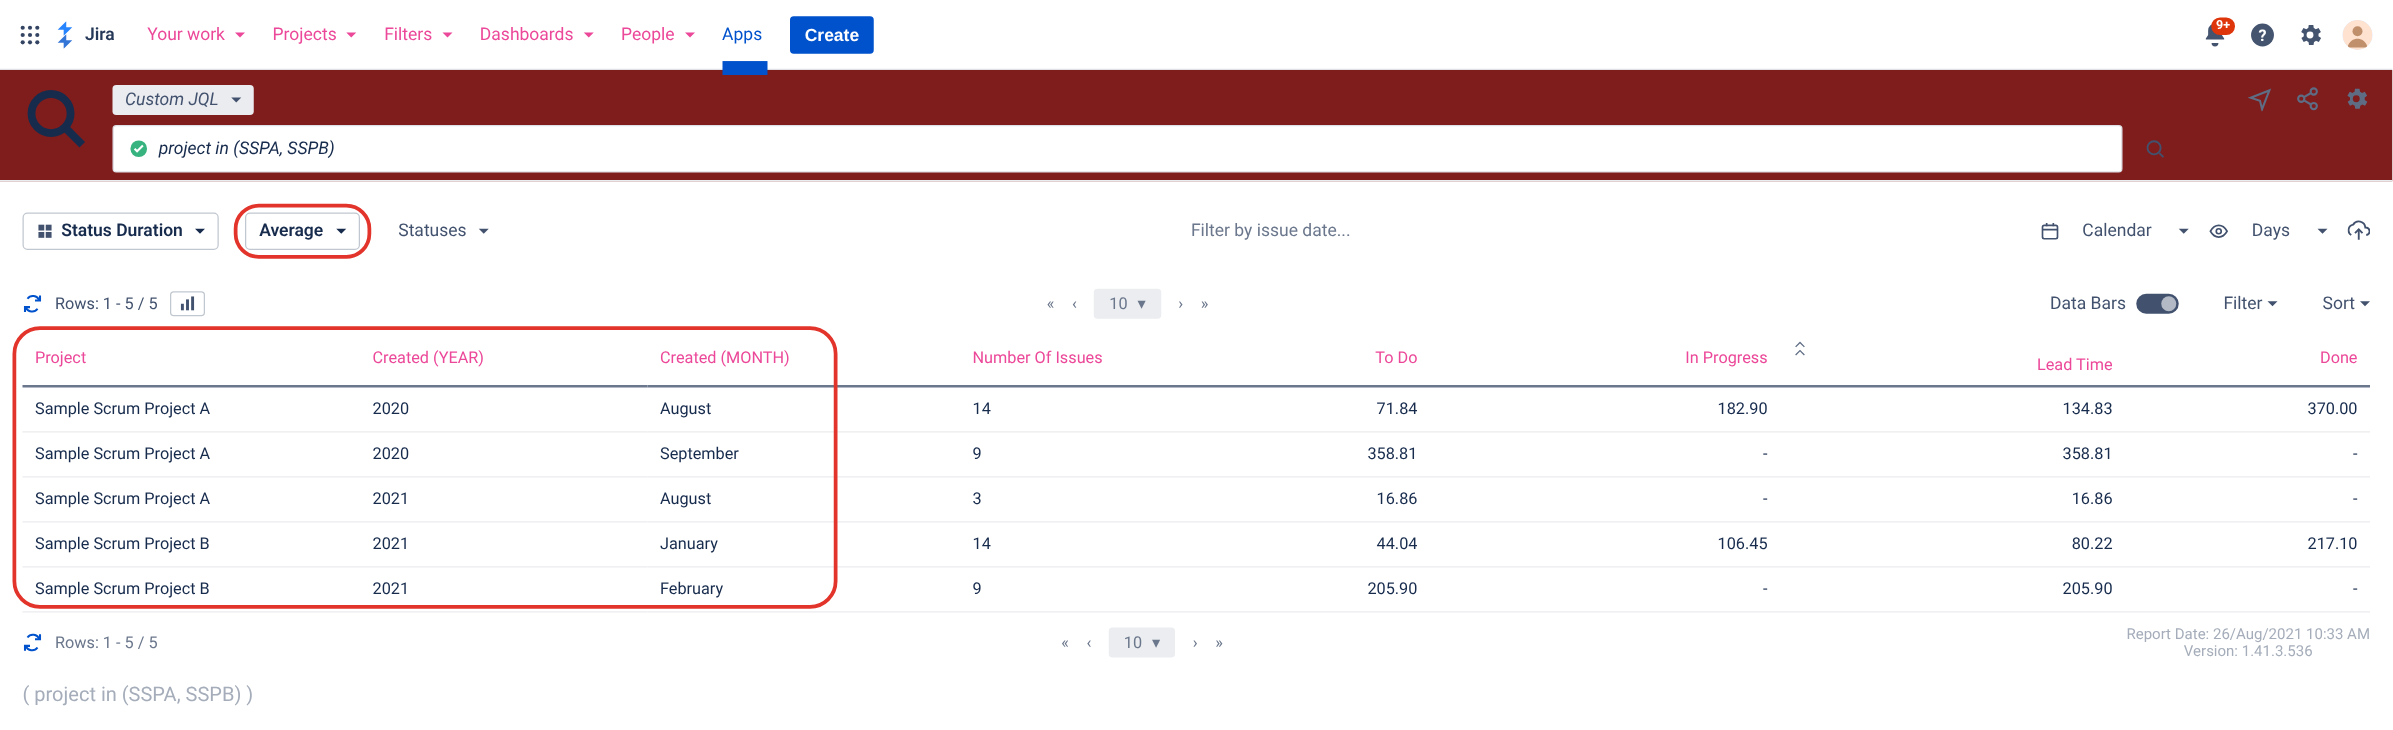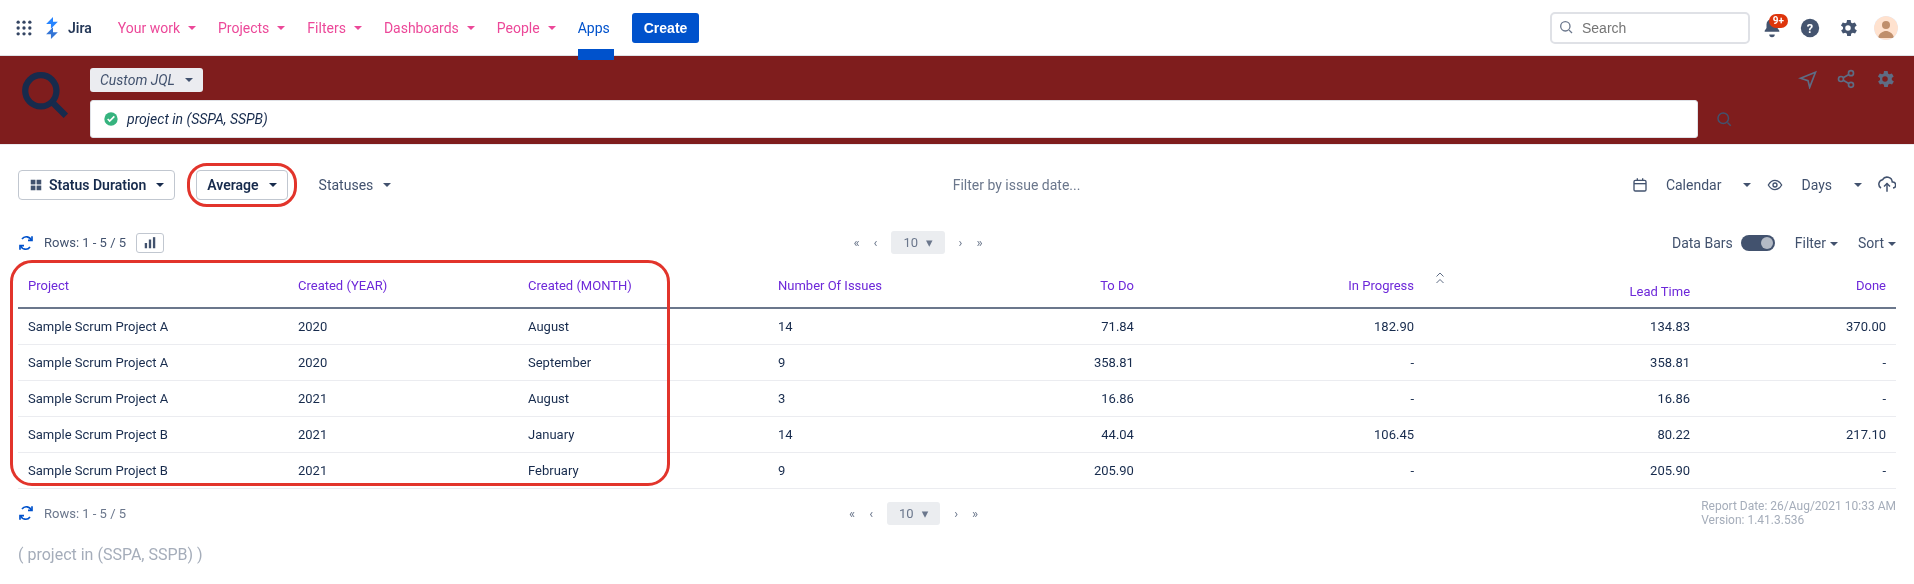--- a/index.html
+++ b/index.html
@@ -83,46 +83,46 @@
   
   .rows-meta {
     display:flex; align-items:center; padding:10px 18px; gap:10px; font-size:13px; color:#42526E;
   }
   .refresh-ic { color:#0052CC; cursor:pointer; }
   .chart-chip {
     border:1px solid #C1C7D0; border-radius:3px; padding:2px 6px; color:#42526E; cursor:pointer;
   }
   .pager { flex:1; display:flex; align-items:center; justify-content:center; gap:14px; color:#6B778C; }
   .page-size { background:#EBEDF0; padding:4px 12px; border-radius:3px; display:flex; align-items:center; gap:8px; }
-  .right-controls { display:flex; align-items:center; gap:20px; font-size:14px; color:#42526E; }
+  .right-controls { display:flex; align-items:center; gap:36px; font-size:14px; color:#42526E; }
   .toggle {
     width:34px; height:16px; background:#A5ADBA; border-radius:10px; position:relative; cursor:pointer;
   }
   .toggle .knob { position:absolute; width:12px; height:12px; border-radius:50%; background:#fff; top:2px; left:2px; }
   .toggle.on { background:#42526E; }
   .toggle.on .knob { left:auto; right:2px; background:#B3BAC5; }
 
   
   .table-wrap { padding: 0 18px; position:relative; }
   table { width:100%; border-collapse: collapse; font-size:13px; color:#172B4D; }
   thead th {
-    text-align:left; font-weight:400; color:#6d28d9; border-bottom:2px solid #6B778C;
+    text-align:left; font-weight:400; color:#ec4899; border-bottom:2px solid #6B778C;
     padding: 8px 10px; background:#fff;
   }
   thead th.num, tbody td.num { text-align:right; }
   tbody td { padding: 10px 10px; border-bottom:1px solid #EBECF0; }
   .red-box {
     position:absolute; border:3px solid #E2342B; border-radius:22px;
     pointer-events:none;
   }
   .lead-ic { color:#5E6C84; margin-right:4px; }
 
   .footer { padding:10px 18px 18px; color:#6B778C; font-size:13px; display:flex; align-items:center; gap:10px; }
   .footer .pager { flex:1; }
-  .footer .report-info { text-align:left; color:#A5ADBA; font-size:12px; flex:0 0 auto; }
+  .footer .report-info { text-align:center; color:#A5ADBA; font-size:12px; flex:0 0 auto; }
   .query-echo { padding: 0 18px 16px; color:#A5ADBA; font-size:16px; }
 
   .chev::after { content:""; display:inline-block; border:4px solid transparent; border-top-color:currentColor; margin-left:4px; transform:translateY(2px); }
   svg { display:block; }
 </style>
 </head>
 <body>
 
 <div class="topbar">
   <div class="app-switcher">
@@ -162,29 +162,20 @@
       <span>People</span>
     </div>
   <div class="nav-item chev active active-underline">
       <span>Apps</span>
     </div>
 
   <button class="create-btn">Create</button>
 
   <div class="topbar-spacer"></div>
 
-  <div class="search-wrap">
-    <span class="s-icon">
-      <svg width="16" height="16" viewBox="0 0 24 24" fill="none" stroke="currentColor" stroke-width="2">
-          <circle cx="11" cy="11" r="7"></circle>
-          <line x1="21" y1="21" x2="16.65" y2="16.65"></line>
-        </svg>
-    </span>
-    <input class="search-input" placeholder="Search" style="">
-  </div>
 
   <div class="top-icon">
     <svg width="22" height="22" viewBox="0 0 24 24" fill="#44546F">
         <path d="M12 2a6 6 0 0 0-6 6v4l-2 3v1h16v-1l-2-3V8a6 6 0 0 0-6-6zm0 20a3 3 0 0 0 3-3H9a3 3 0 0 0 3 3z"></path>
       </svg>
     <span class="badge">9+</span>
   </div>
   <div class="top-icon">
     <svg width="22" height="22" viewBox="0 0 24 24" fill="#44546F">
         <circle cx="12" cy="12" r="10"></circle>

